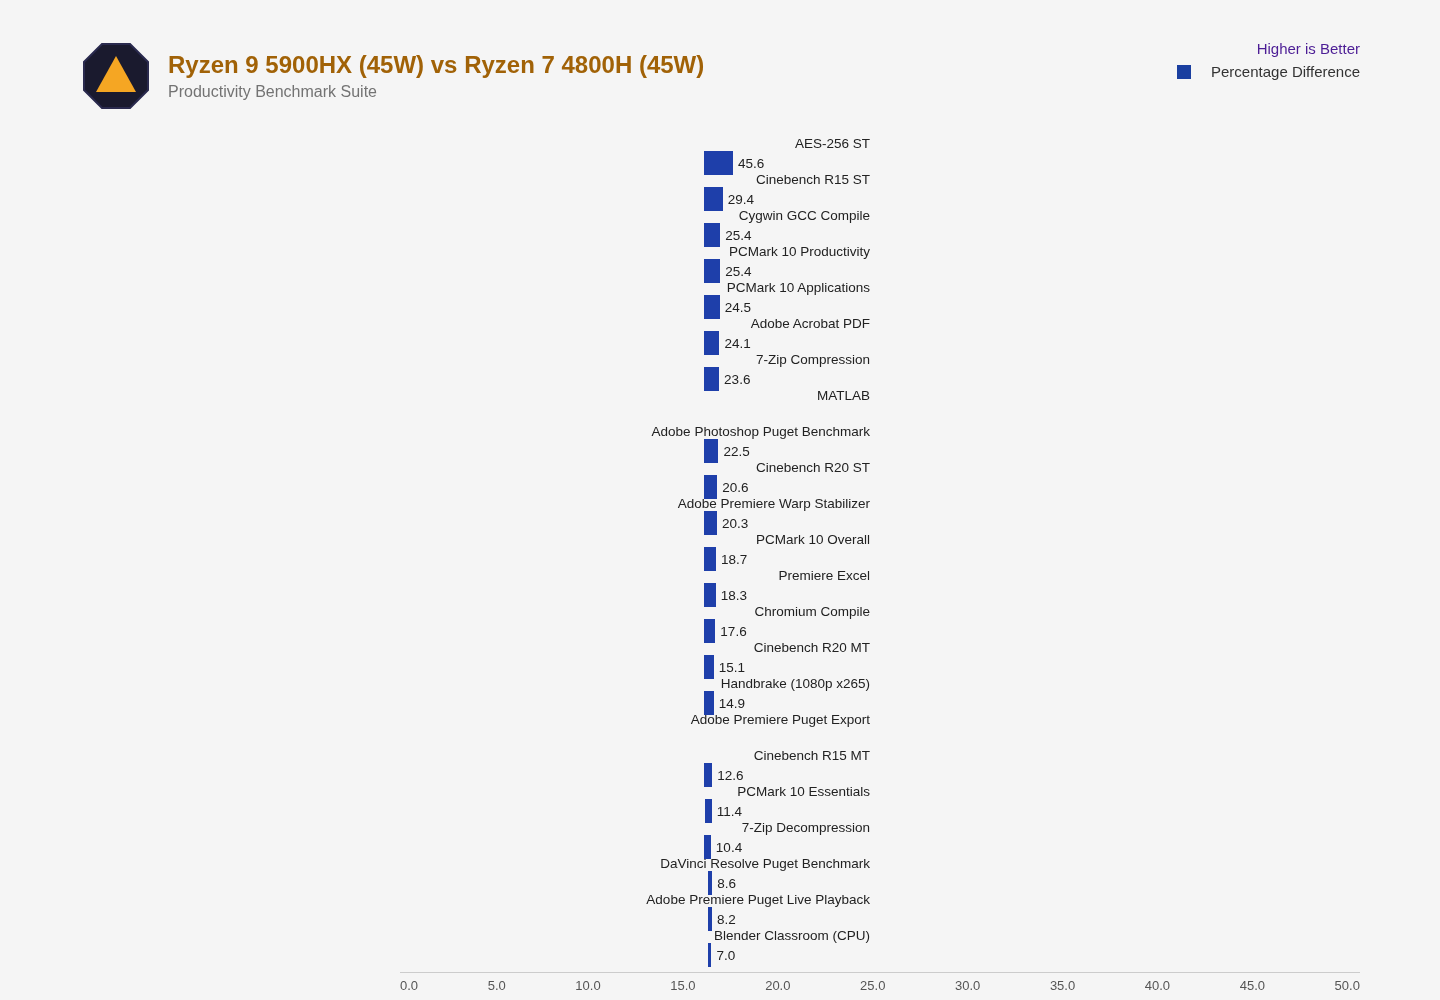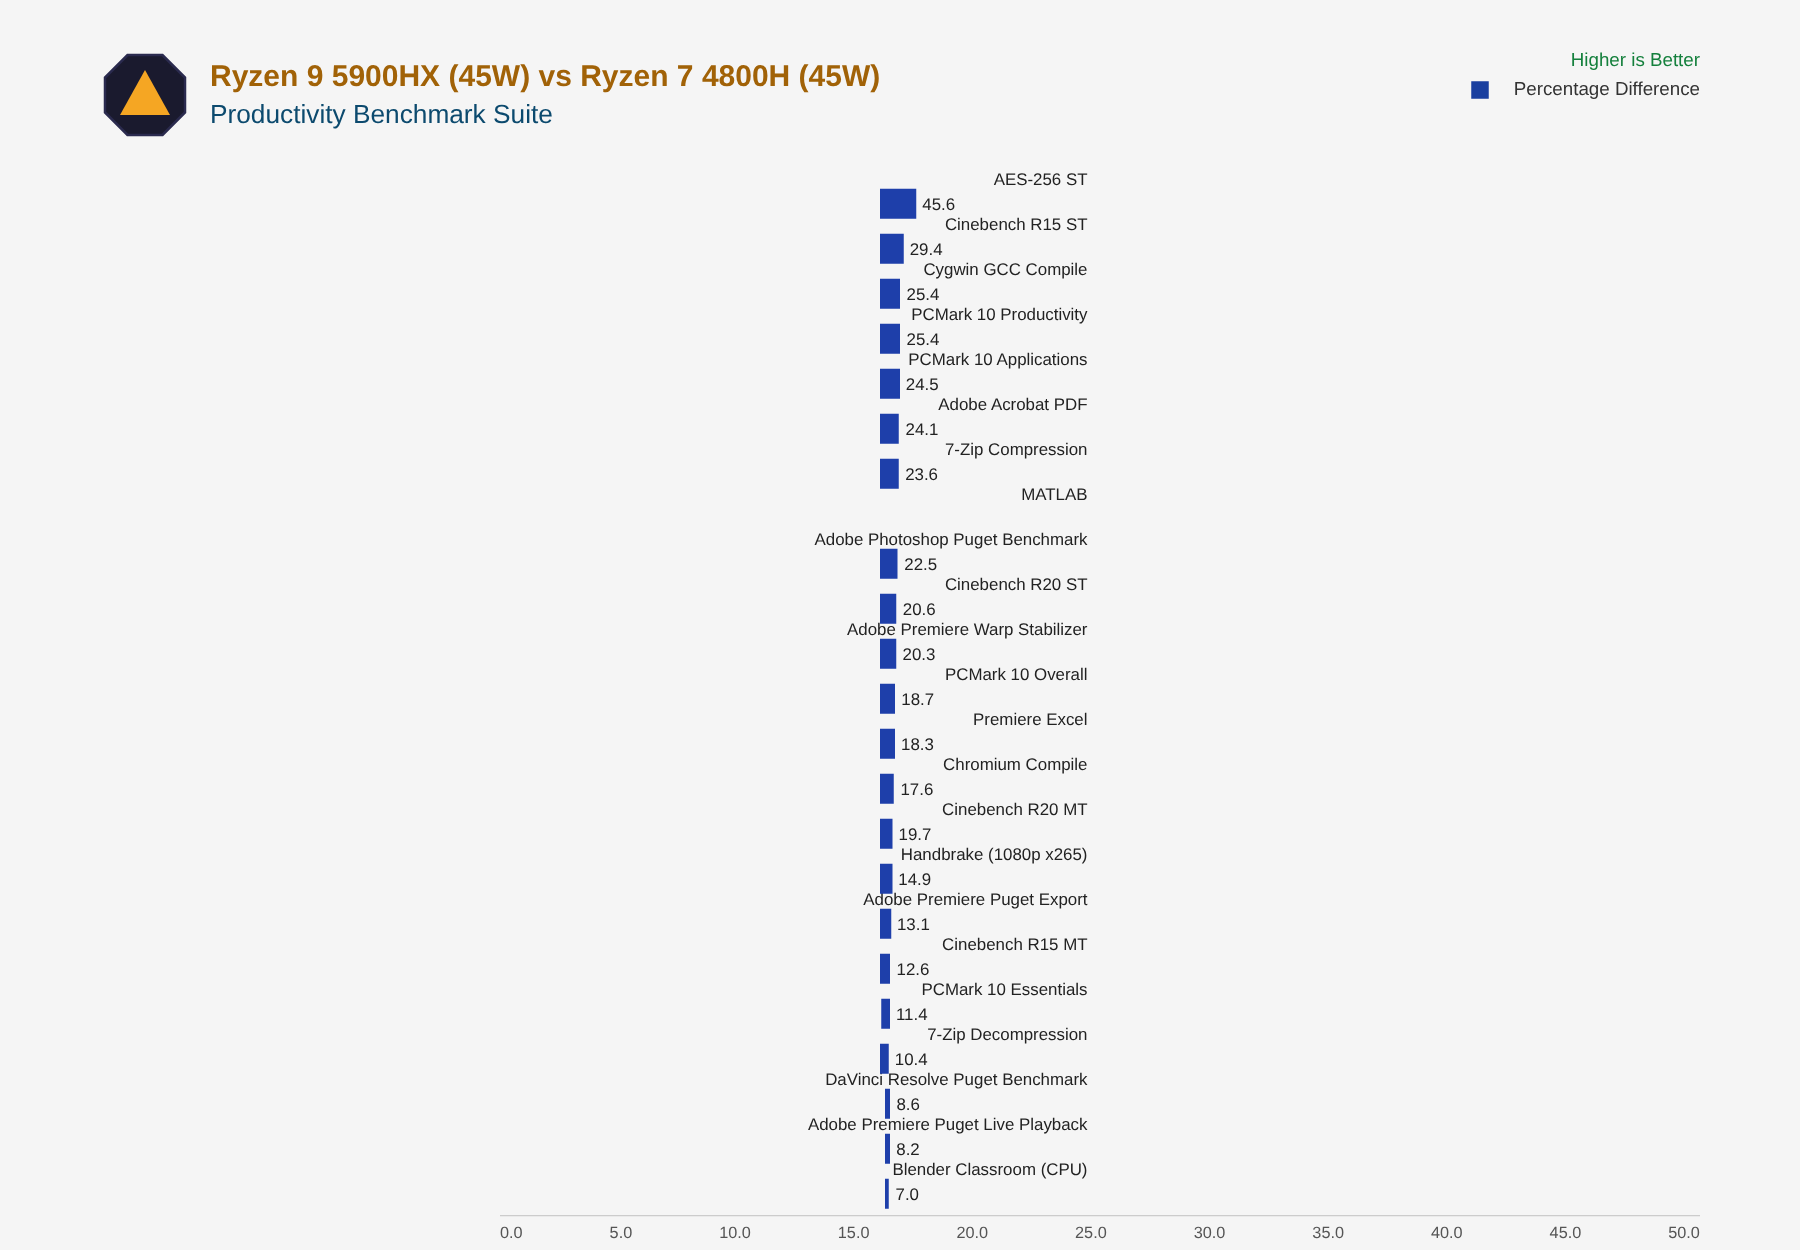--- a/index.html
+++ b/index.html
@@ -35,31 +35,31 @@
       flex-shrink: 0;
     }
     .title-block {}
     .chart-title {
       font-size: 24px;
       font-weight: 700;
       color: #a16207;
       line-height: 1.2;
     }
     .chart-subtitle {
-      font-size: 21px;
-      color: #0c4a6e;
+      font-size: 16px;
+      color: #737373;
       margin-top: 4px;
     }
     .legend-block {
       text-align: right;
       min-width: 220px;
     }
     .legend-higher {
       font-size: 15px;
-      color: #15803d;
+      color: #4c1d95;
       margin-bottom: 6px;
     }
     .legend-item {
       display: flex;
       align-items: center;
       justify-content: flex-end;
       gap: 20px;
       font-size: 15px;
       color: #333;
     }
@@ -246,36 +246,32 @@
         <div class="bar-label">Chromium Compile</div>
         <div class="bar-track">
           <div class="bar-fill" style="width: 35.2%;"></div>
           <span class="bar-value">17.6</span>
         </div>
       </div>
       <div class="bar-row">
         <div class="bar-label">Cinebench R20 MT</div>
         <div class="bar-track">
           <div class="bar-fill" style="width: 30.2%;"></div>
-          <span class="bar-value">19.7</span>
+          <span class="bar-value">15.1</span>
         </div>
       </div>
       <div class="bar-row">
         <div class="bar-label">Handbrake (1080p x265)</div>
         <div class="bar-track">
           <div class="bar-fill" style="width: 29.8%;"></div>
           <span class="bar-value">14.9</span>
         </div>
       </div>
       <div class="bar-row">
         <div class="bar-label">Adobe Premiere Puget Export</div>
-        <div class="bar-track">
-          <div class="bar-fill" style="width: 26.2%;"></div>
-          <span class="bar-value">13.1</span>
-        </div>
       </div>
       <div class="bar-row">
         <div class="bar-label">Cinebench R15 MT</div>
         <div class="bar-track">
           <div class="bar-fill" style="width: 25.2%;"></div>
           <span class="bar-value">12.6</span>
         </div>
       </div>
       <div class="bar-row">
         <div class="bar-label">PCMark 10 Essentials</div>

